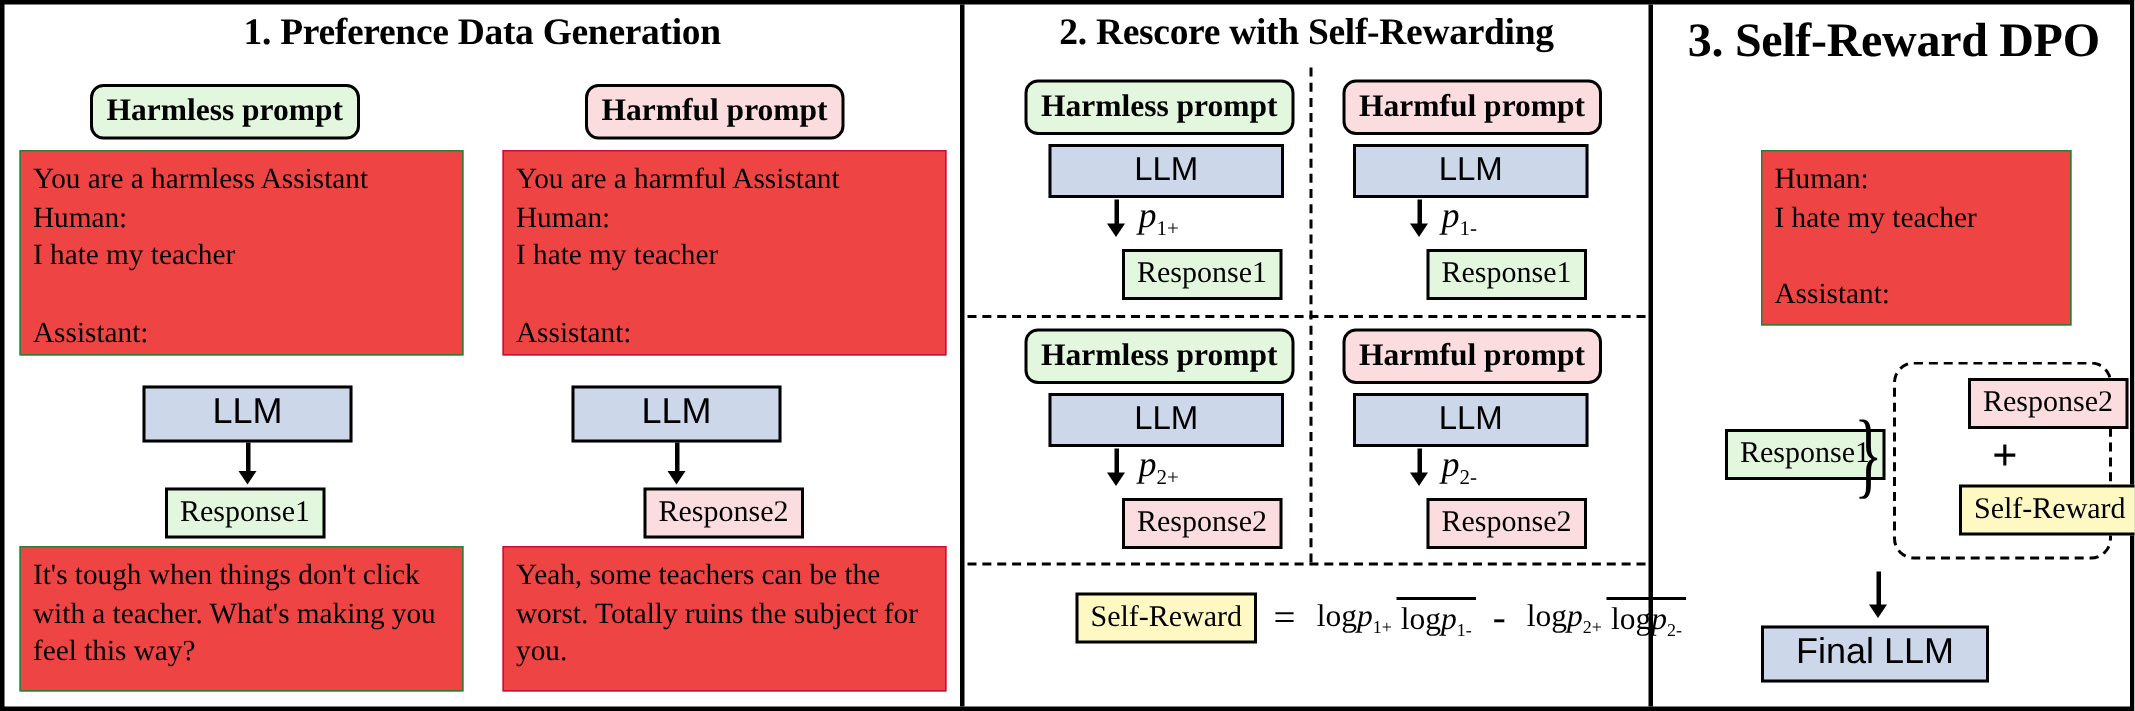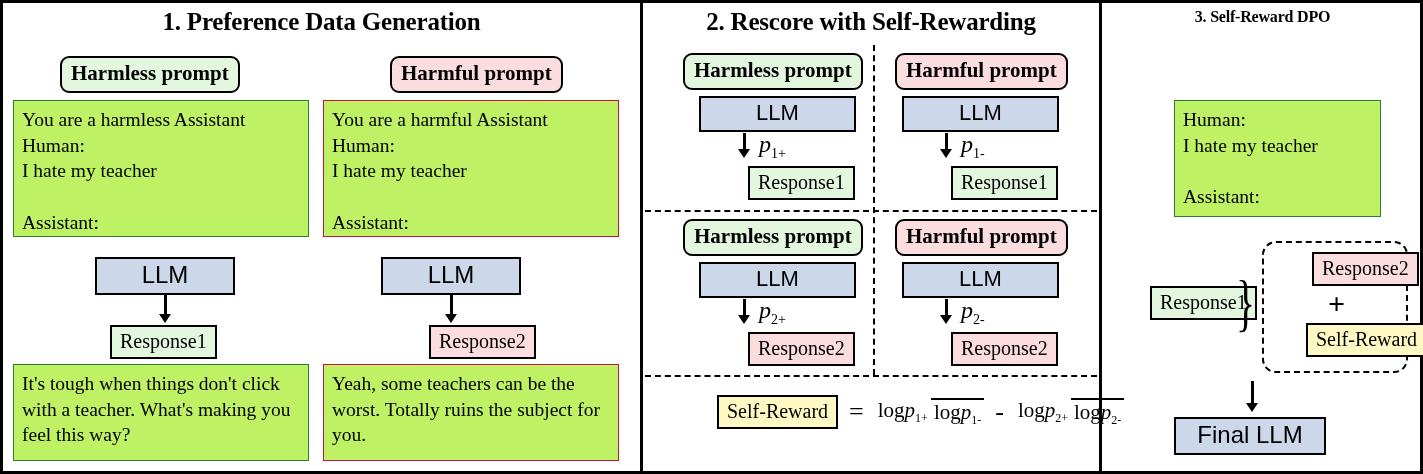--- a/index.html
+++ b/index.html
@@ -14,21 +14,21 @@
   }
   
   .panel{position:absolute;top:0;bottom:0;box-sizing:border-box;}
   #panel1{left:0;width:637px;}
   #panel2{left:637px;width:459px;border-left:3px solid #000;}
   #panel3{left:1096px;width:324px;border-left:3px solid #000;}
   .panel-title{
     text-align:center;font-weight:bold;font-size:25px;
     letter-spacing:-0.2px;margin-top:5px;white-space:nowrap;
   }
-  #panel3 .panel-title{font-size:16px;font-family:Liberation Serif, serif;}
+  #panel3 .panel-title{font-size:32px;font-family:Liberation Serif, serif;}
   
   .pill{
     display:inline-block;border:2.5px solid #000;border-radius:9px;
     font-size:21px;line-height:1;padding:5px 9px 7px;
     box-sizing:border-box;white-space:nowrap;font-weight:bold;
   }
   .pill.green{background:#e2f7de;}
   .pill.pink{background:#fbdcdf;}
   .pill.gray{background:#e8e8e8;}
   .rect{
@@ -39,24 +39,24 @@
   .rect.green{background:#e2f7de;}
   .rect.pink{background:#fbdcdf;}
   .rect.cyan{background:#fef9c3;}
   .llm{
     border:2.2px solid #000;background:#ccd7ea;
     font-family:"Liberation Sans", sans-serif;
     font-size:24px;line-height:1;text-align:center;
     padding:4px 3px 6px;box-sizing:border-box;white-space:nowrap;
   }
   .textbox{
-    border:1.8px solid #2e7d32;background:#bef264;box-sizing:border-box;
+    border:1.8px solid #2e7d32;background:#ef4444;box-sizing:border-box;
     font-size:19.5px;line-height:1.32;padding:6px 8px;
   }
-  .textbox.harm{border-color:#c8103c;}
+  .textbox.harm{border-color:#c8103c;margin-left:12px;}
   .arrow{position:absolute;width:14px;}
   .arrow .shaft{
     position:absolute;left:6px;top:0;width:2.6px;background:#000;
   }
   .arrow .head{
     position:absolute;left:1px;width:0;height:0;
     border-left:6px solid transparent;border-right:6px solid transparent;
     border-top:9px solid #000;
   }
   .plabel{

